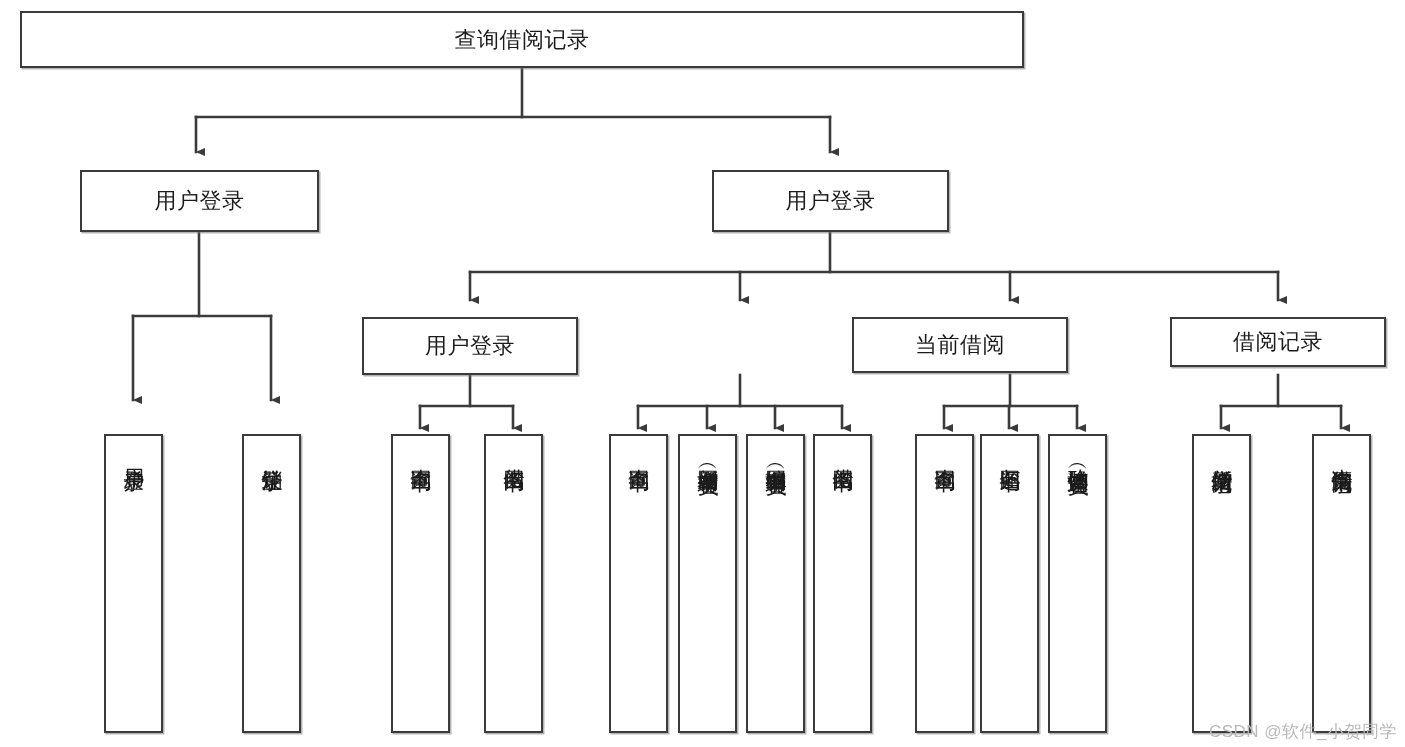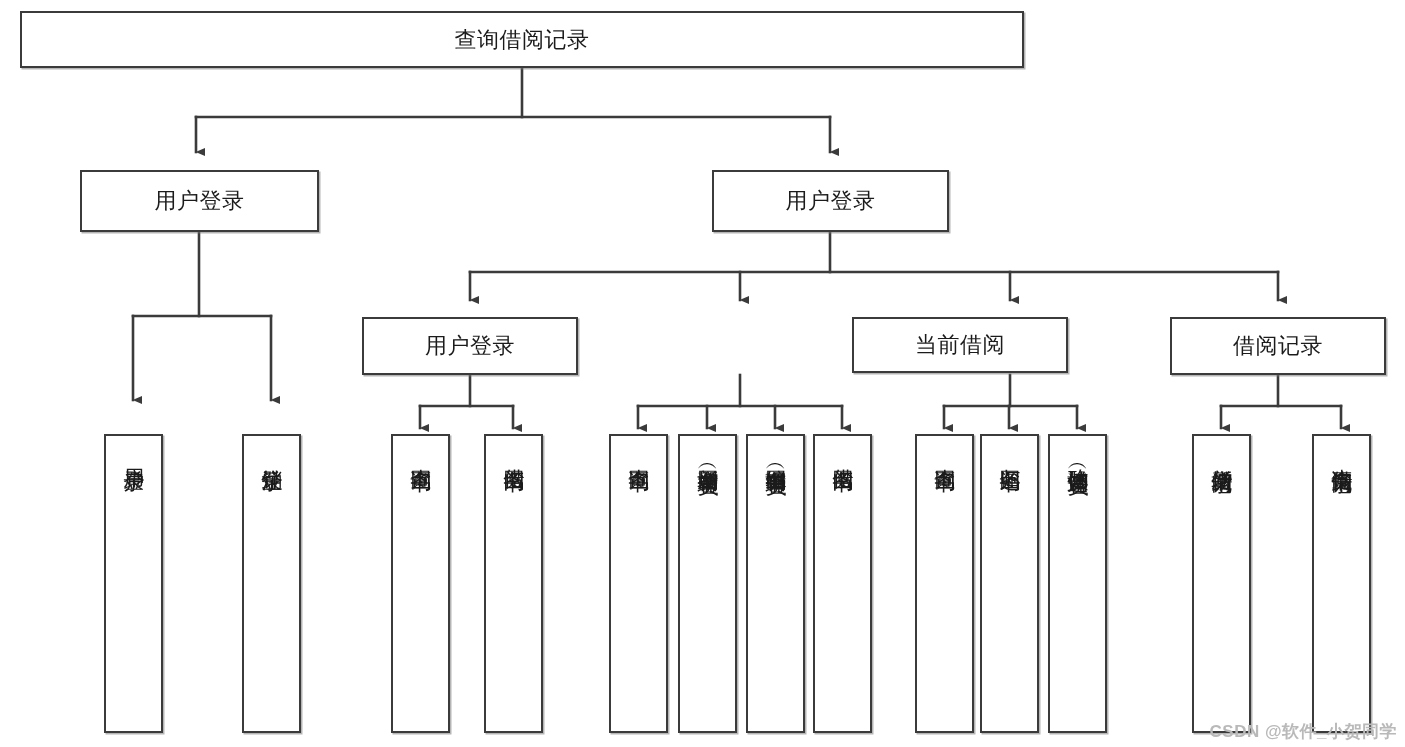--- a/index.html
+++ b/index.html
@@ -64,21 +64,20 @@
   }
   #watermark {
     position: absolute;
     right: 8px;
     bottom: 4px;
     color: #b9b9b9;
     font-size: 17px;
     letter-spacing: 0.5px;
     white-space: nowrap;
     user-select: none;
-    font-weight: bold;
   }
 </style>
 </head>
 <body>
 
 <div id="diagram-root">
 
   <svg id="tree-svg" viewBox="0 0 1405 747">
     <defs>
       <marker id="arrow" viewBox="0 0 10 12" refX="5" refY="11.5" markerWidth="8" markerHeight="10" orient="auto-start-reverse" markerUnits="userSpaceOnUse">
@@ -140,21 +139,21 @@
   <div class="node-box" style="left:712px; top:170px; width:237px; height:62px;">
     <span class="node-label">用户登录</span>
   </div>
 
   <div class="node-box" style="left:362px; top:317px; width:216px; height:58px;">
     <span class="node-label">用户登录</span>
   </div>
   <div class="node-box" style="left:852px; top:317px; width:216px; height:56px;">
     <span class="node-label">当前借阅</span>
   </div>
-  <div class="node-box" style="left:1170px; top:317px; width:216px; height:58px;">
+  <div class="node-box" style="left:1170px; top:317px; width:216px; height:50px;">
     <span class="node-label">借阅记录</span>
   </div>
 
   <div class="node-box leaf" style="left:104px; top:434px; width:59px; height:299px;">
     <span class="node-label vertical">用户登录</span>
   </div>
   <div class="node-box leaf" style="left:242px; top:434px; width:59px; height:299px;">
     <span class="node-label vertical">注销登录</span>
   </div>
 

